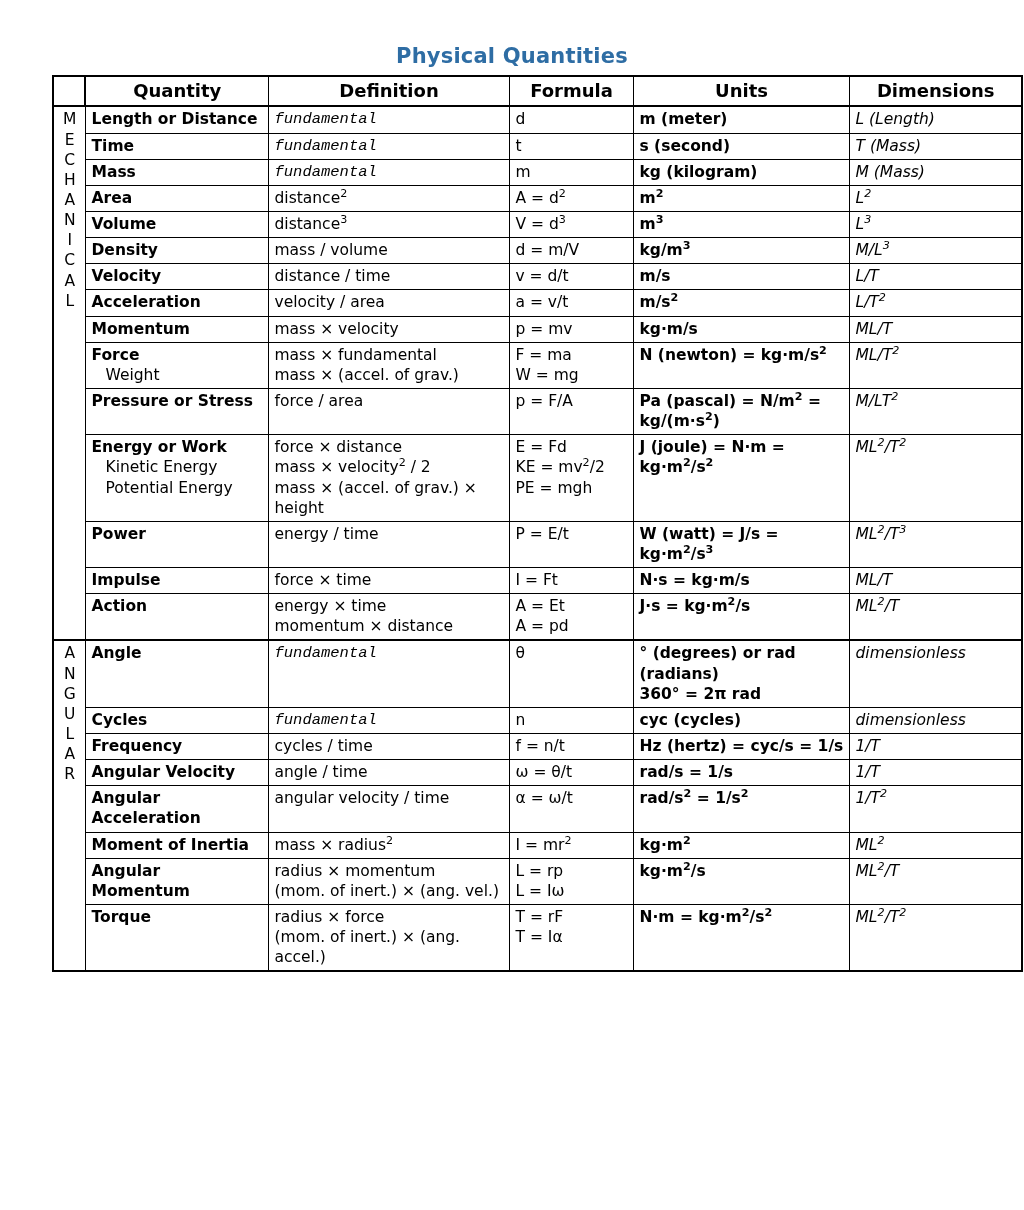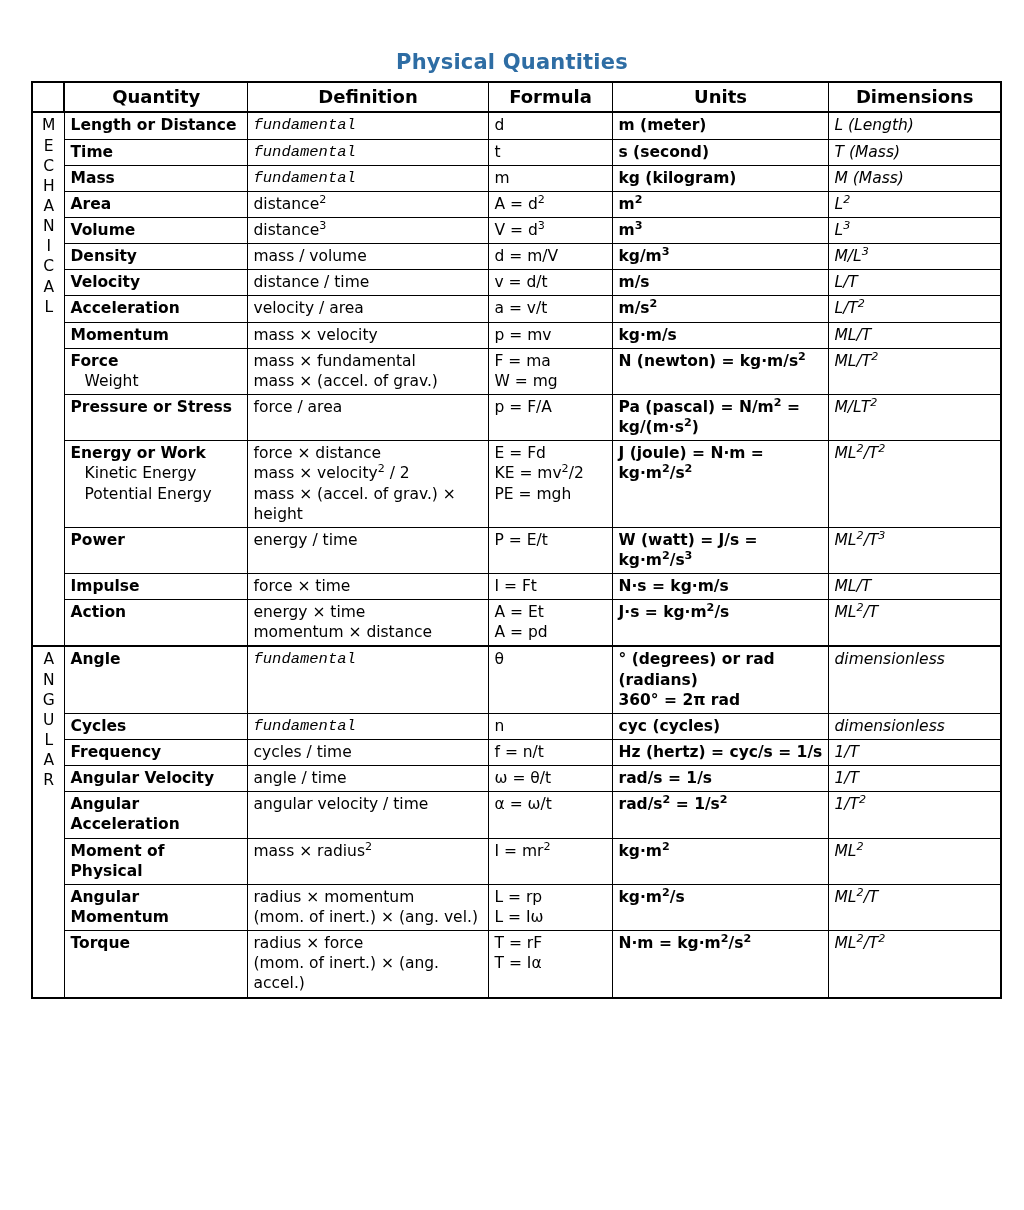--- a/index.html
+++ b/index.html
@@ -12,35 +12,35 @@
     height: 1210px;
     font-family: "DejaVu Sans", "Liberation Sans", sans-serif;
     color: #000000;
     overflow: hidden;
   }
   .page {
     width: 1024px;
     height: 985px;
     position: relative;
     box-sizing: border-box;
-    padding: 18px;
+    padding: 12px;
   }
   .title {
     text-align: center;
     color: #2E6DA4;
     font-size: 21px;
     font-weight: bold;
     letter-spacing: 0.2px;
     padding-top: 34px;
     padding-bottom: 8px;
     line-height: 1.0;
   }
   table.pq {
     border-collapse: collapse;
-    margin-left: 13px;
+    margin-left: 40px;
     width: 969px;
     table-layout: fixed;
     border: 2px solid #000;
   }
   table.pq td, table.pq th {
     border: 1px solid #000;
     vertical-align: top;
     padding: 2px 5px 3px 6px;
     font-size: 15.5px;
     line-height: 1.30;
@@ -496,21 +496,21 @@
           </td>
           <td class="uni">
             <span class="ln">rad/s<sup>2</sup> = 1/s<sup>2</sup></span>
           </td>
           <td class="dim">
             <span class="ln">1/T<sup>2</sup></span>
           </td>
         </tr>
         <tr>
           <td class="qty">
-            <span class="ln">Moment of Physical</span>
+            <span class="ln">Moment of Inertia</span>
           </td>
           <td class="def">
             <span class="ln">mass × radius<sup>2</sup></span>
           </td>
           <td class="for">
             <span class="ln">I = mr<sup>2</sup></span>
           </td>
           <td class="uni">
             <span class="ln">kg·m<sup>2</sup></span>
           </td>

